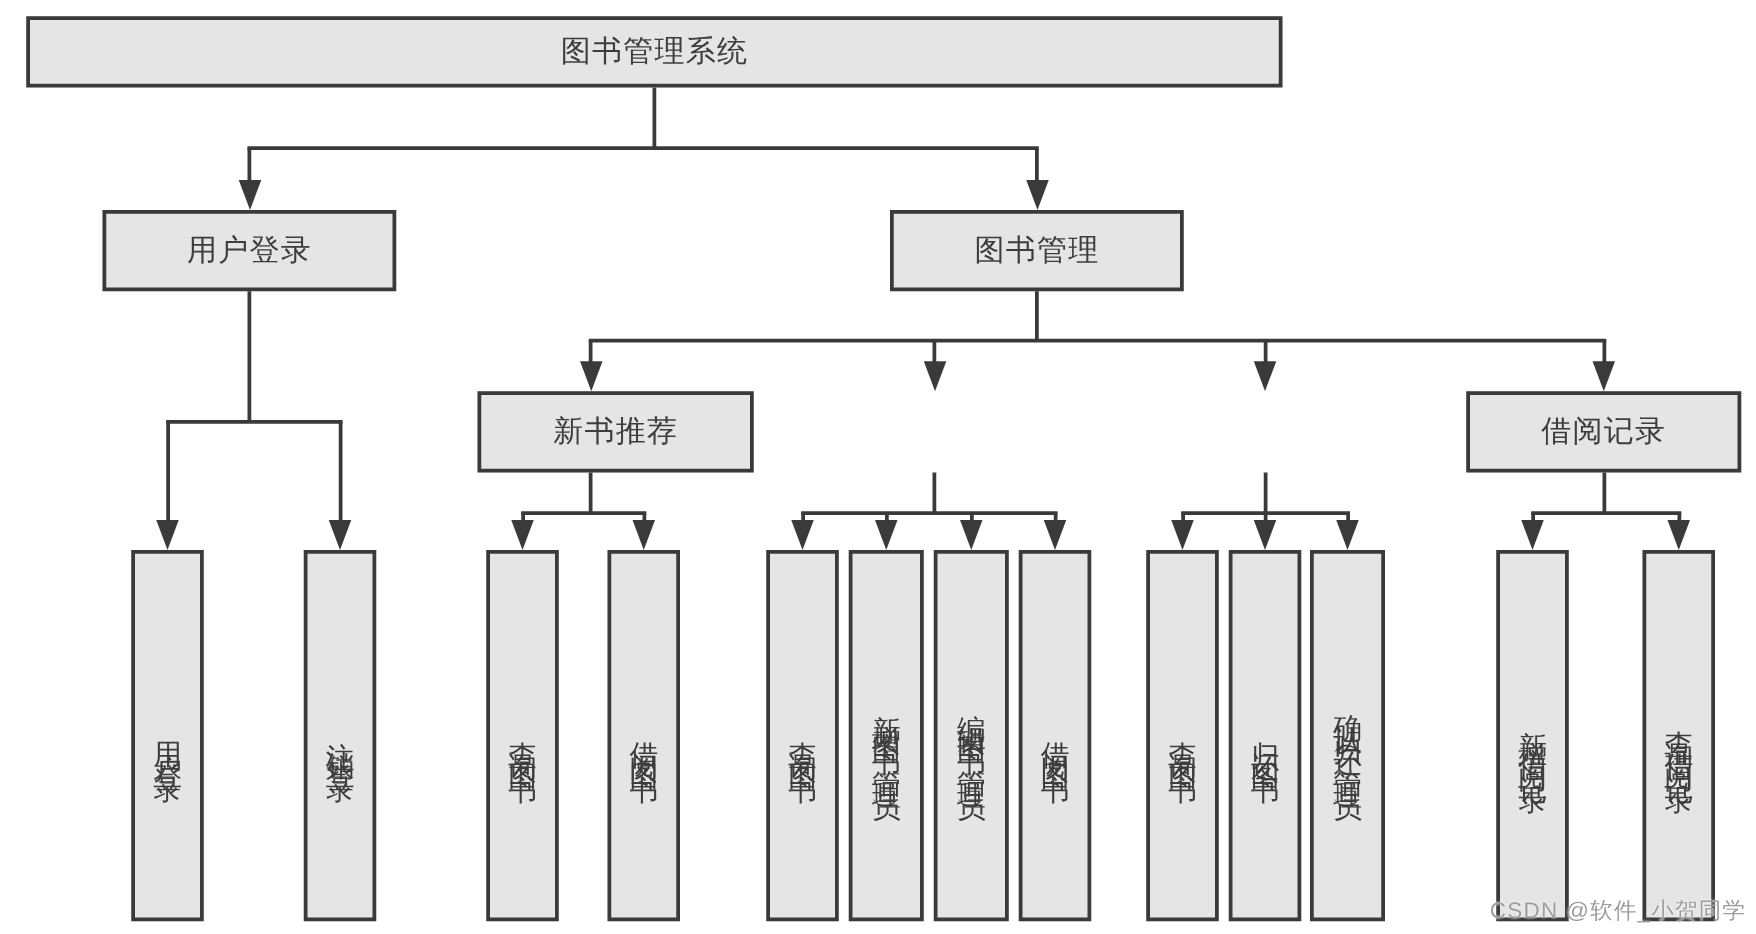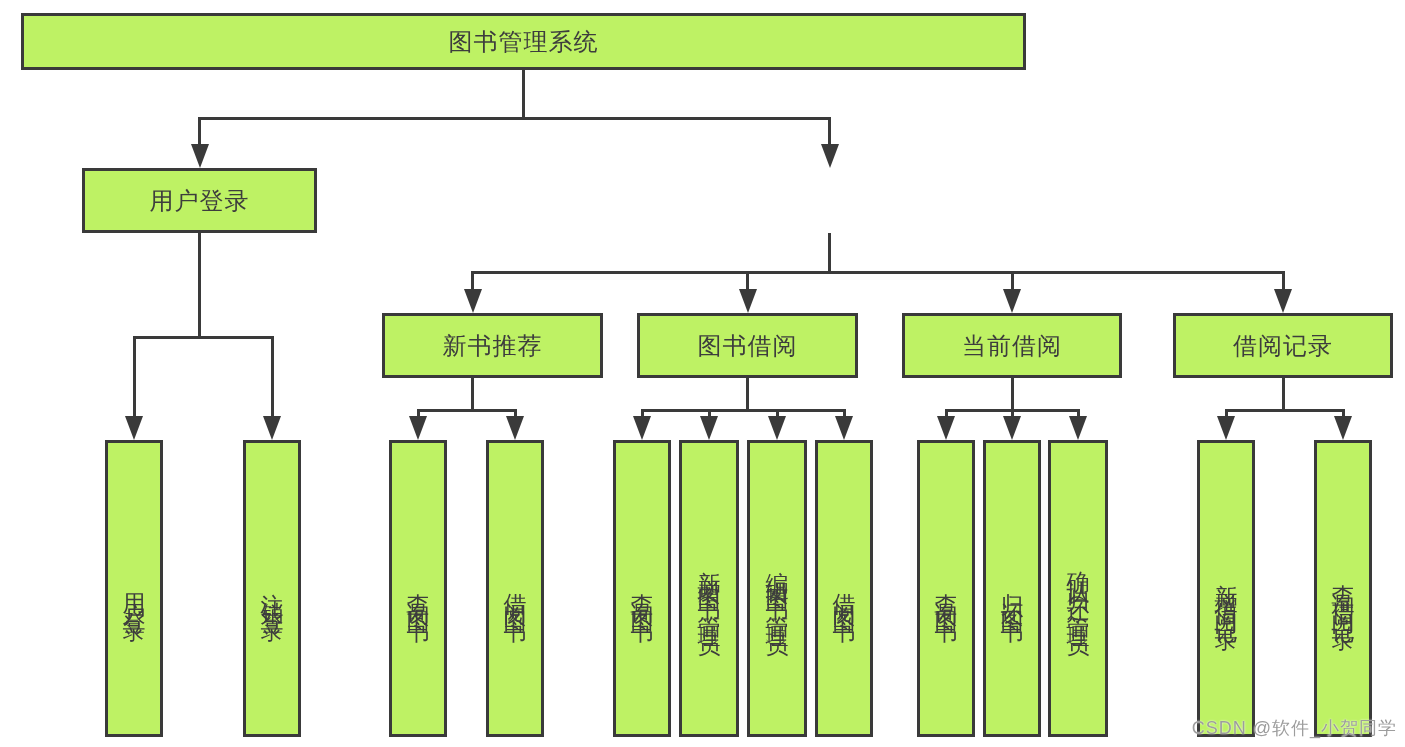--- a/index.html
+++ b/index.html
@@ -8,21 +8,21 @@
     width: 1405px;
     height: 747px;
     background: var(--bg, #ffffff);
     font-family: "Liberation Sans", "DejaVu Sans", sans-serif;
     overflow: hidden;
   }
   .node {
     position: absolute;
     box-sizing: border-box;
     border: 3px solid var(--line, #3a3a3a);
-    background: #bef264;
+    background: #e5e5e5;
     color: var(--text, #3d3d3d);
     display: flex;
     align-items: center;
     justify-content: center;
     text-align: center;
   }
   .node.h {
     font-size: 24px;
     letter-spacing: 1px;
     line-height: 1;
@@ -79,53 +79,52 @@
     <div class="edge-v" style="left: 198px; top: 233px; height: 104px;"></div>
     <div class="edge-h" style="left: 132.5px; top: 335.5px; width: 141px;"></div>
     <div class="edge-v" style="left: 132.5px; top: 337px; height: 83px;"></div>
     <div class="arrowhead" style="left: 125px; top: 416px;"></div>
     <div class="node v" style="left: 105px; top: 440px; width: 58px; height: 297px;">用户登录</div>
     <div class="edge-v" style="left: 270.5px; top: 337px; height: 83px;"></div>
     <div class="arrowhead" style="left: 263px; top: 416px;"></div>
     <div class="node v" style="left: 243px; top: 440px; width: 58px; height: 297px;">注销登录</div>
     <div class="edge-v" style="left: 828px; top: 118px; height: 30px;"></div>
     <div class="arrowhead" style="left: 820.5px; top: 144px;"></div>
+    <div class="node h" style="left: 712px; top: 168px; width: 235px; height: 65px;">图书管理</div>
     <div class="edge-v" style="left: 828px; top: 233px; height: 39px;"></div>
     <div class="edge-h" style="left: 471px; top: 270.5px; width: 813.5px;"></div>
     <div class="edge-v" style="left: 471px; top: 272px; height: 21px;"></div>
     <div class="arrowhead" style="left: 463.5px; top: 289px;"></div>
     <div class="node h" style="left: 382px; top: 313px; width: 221px; height: 65px;">新书推荐</div>
     <div class="edge-v" style="left: 471px; top: 378px; height: 32px;"></div>
     <div class="edge-h" style="left: 416.5px; top: 408.5px; width: 100px;"></div>
     <div class="edge-v" style="left: 416.5px; top: 410px; height: 10px;"></div>
     <div class="arrowhead" style="left: 409px; top: 416px;"></div>
     <div class="node v" style="left: 389px; top: 440px; width: 58px; height: 297px;">查询图书</div>
     <div class="edge-v" style="left: 513.5px; top: 410px; height: 10px;"></div>
     <div class="arrowhead" style="left: 506px; top: 416px;"></div>
     <div class="node v" style="left: 486px; top: 440px; width: 58px; height: 297px;">借阅图书</div>
     <div class="edge-v" style="left: 746px; top: 272px; height: 21px;"></div>
     <div class="arrowhead" style="left: 738.5px; top: 289px;"></div>
-    <div class="node h" style="left: 637px; top: 313px; width: 221px; height: 65px;">图书借阅</div>
     <div class="edge-v" style="left: 746px; top: 378px; height: 32px;"></div>
     <div class="edge-h" style="left: 640.5px; top: 408.5px; width: 205px;"></div>
     <div class="edge-v" style="left: 640.5px; top: 410px; height: 10px;"></div>
     <div class="arrowhead" style="left: 633px; top: 416px;"></div>
     <div class="node v" style="left: 613px; top: 440px; width: 58px; height: 297px;">查询图书</div>
     <div class="edge-v" style="left: 707.5px; top: 410px; height: 10px;"></div>
     <div class="arrowhead" style="left: 700px; top: 416px;"></div>
     <div class="node v" style="left: 679px; top: 440px; width: 60px; height: 297px;">新增图书（管理员）</div>
     <div class="edge-v" style="left: 775.5px; top: 410px; height: 10px;"></div>
     <div class="arrowhead" style="left: 768px; top: 416px;"></div>
     <div class="node v" style="left: 747px; top: 440px; width: 60px; height: 297px;">编辑图书（管理员）</div>
     <div class="edge-v" style="left: 842.5px; top: 410px; height: 10px;"></div>
     <div class="arrowhead" style="left: 835px; top: 416px;"></div>
     <div class="node v" style="left: 815px; top: 440px; width: 58px; height: 297px;">借阅图书</div>
     <div class="edge-v" style="left: 1010.5px; top: 272px; height: 21px;"></div>
     <div class="arrowhead" style="left: 1003px; top: 289px;"></div>
-    <div class="node h" style="left: 902px; top: 313px; width: 220px; height: 65px;">当前借阅</div>
     <div class="edge-v" style="left: 1010.5px; top: 378px; height: 32px;"></div>
     <div class="edge-h" style="left: 944.5px; top: 408.5px; width: 135px;"></div>
     <div class="edge-v" style="left: 944.5px; top: 410px; height: 10px;"></div>
     <div class="arrowhead" style="left: 937px; top: 416px;"></div>
     <div class="node v" style="left: 917px; top: 440px; width: 58px; height: 297px;">查询图书</div>
     <div class="edge-v" style="left: 1010.5px; top: 410px; height: 10px;"></div>
     <div class="arrowhead" style="left: 1003px; top: 416px;"></div>
     <div class="node v" style="left: 983px; top: 440px; width: 58px; height: 297px;">归还图书</div>
     <div class="edge-v" style="left: 1076.5px; top: 410px; height: 10px;"></div>
     <div class="arrowhead" style="left: 1069px; top: 416px;"></div>

